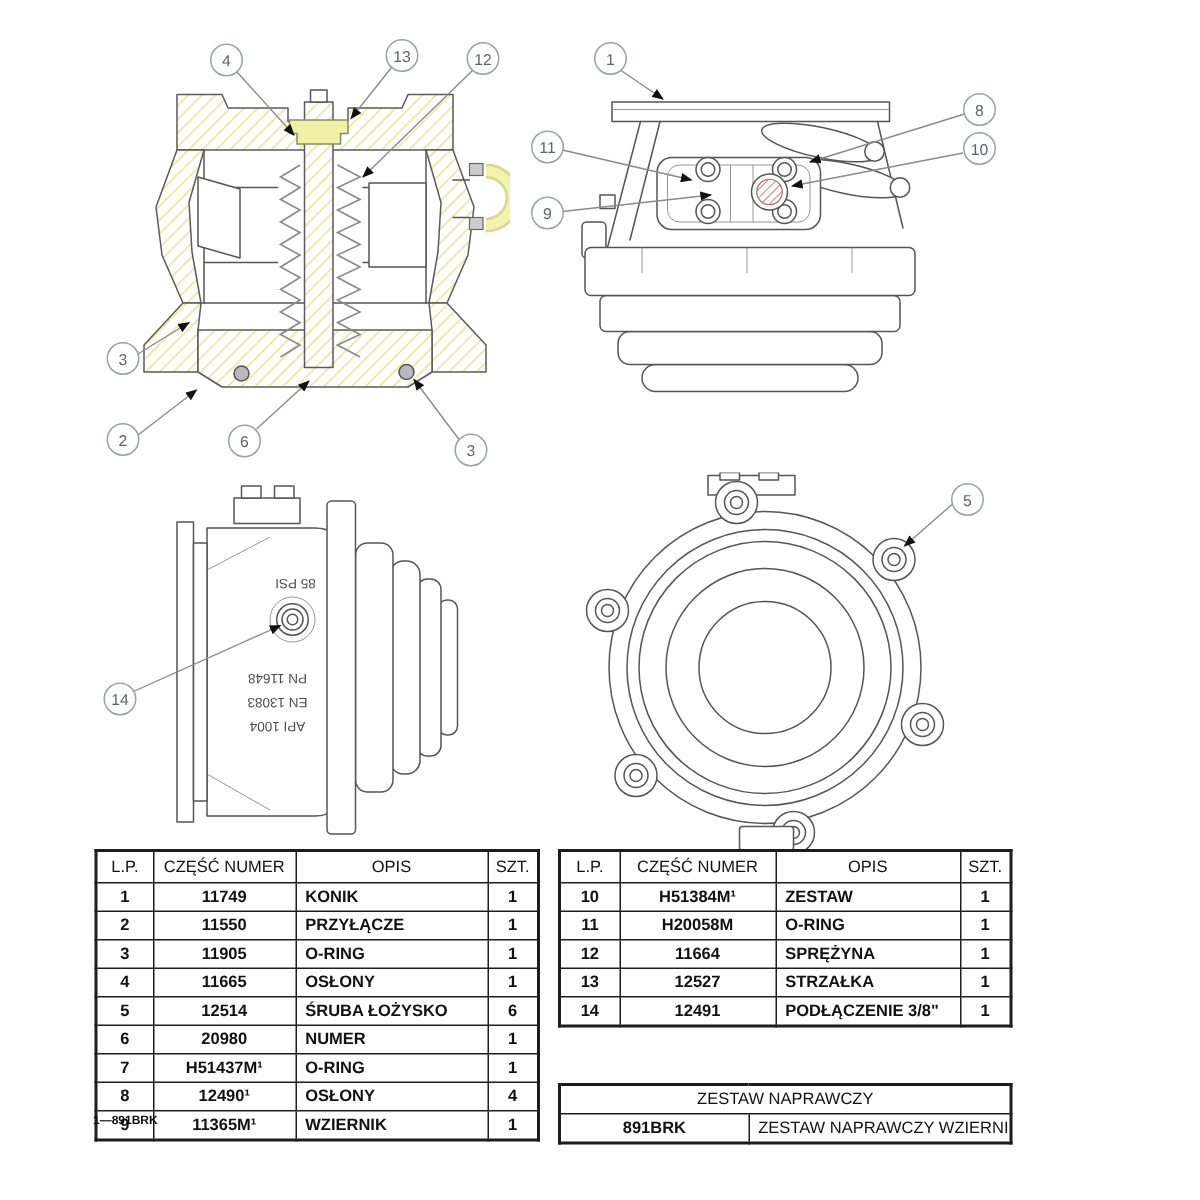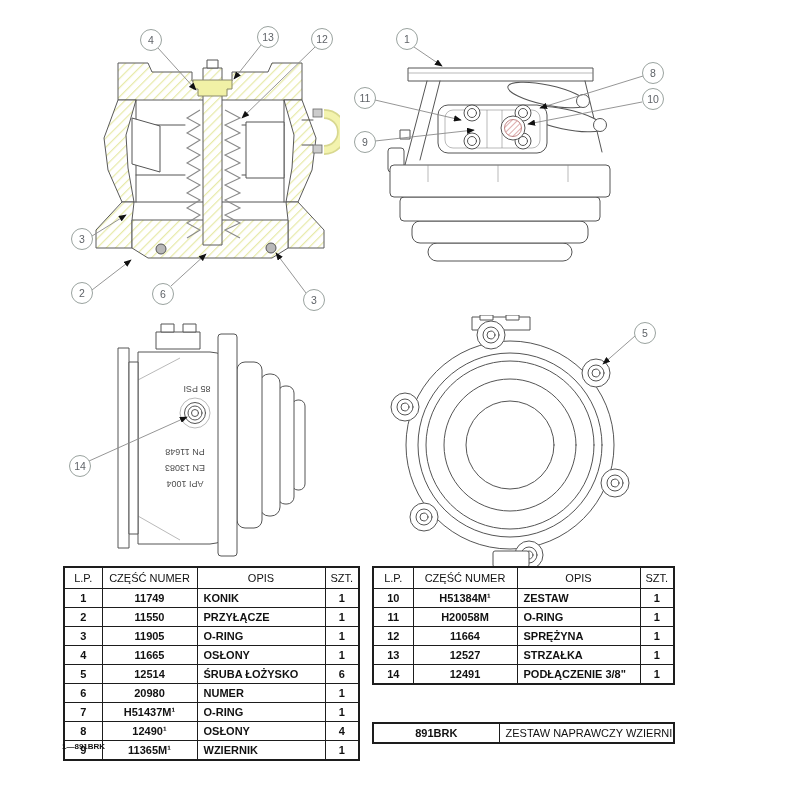--- a/index.html
+++ b/index.html
@@ -416,20 +416,23 @@
         </tr>
   </tbody>
     </table>
 
   <table class="parts kit" style="left:372px;top:722px;width:301px">
     <colgroup>
         <col style="width:126px">
         <col style="width:175px">
       </colgroup>
     <tbody>
+        <tr>
+          <td class="title" colspan="2">ZESTAW NAPRAWCZY</td>
+        </tr>
     <tr>
       <td>891BRK</td>
       <td class="rdesc">ZESTAW NAPRAWCZY WZIERNIKA</td>
     </tr>
   </tbody>
     </table>
 
   <div id="footnote">1—891BRK</div>
 </div>
 

